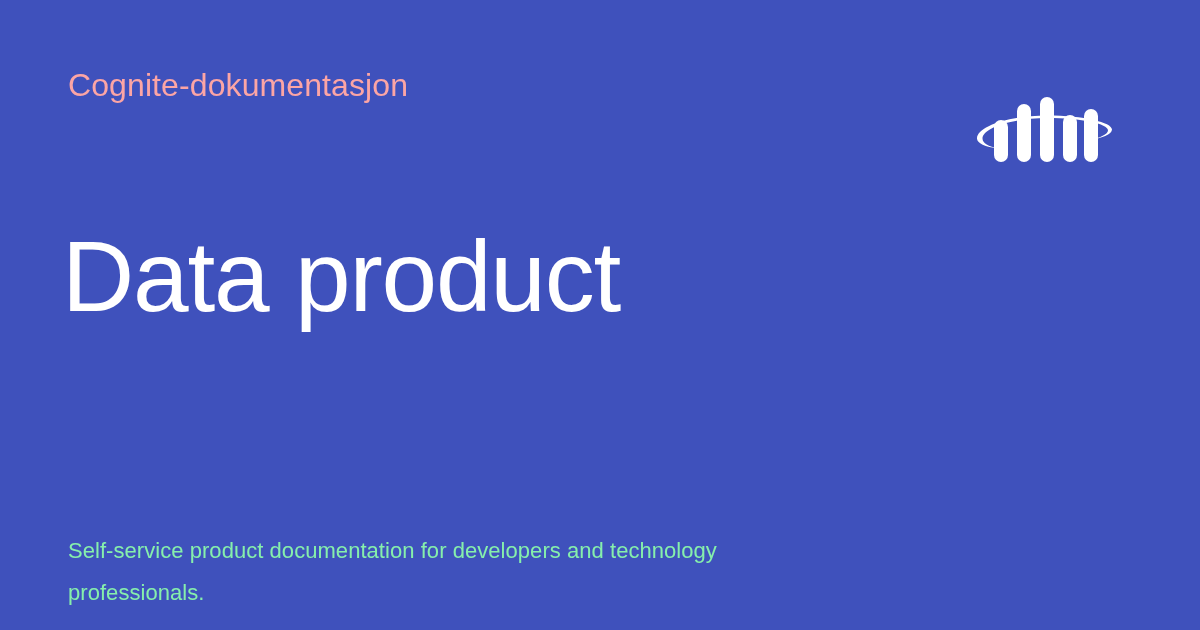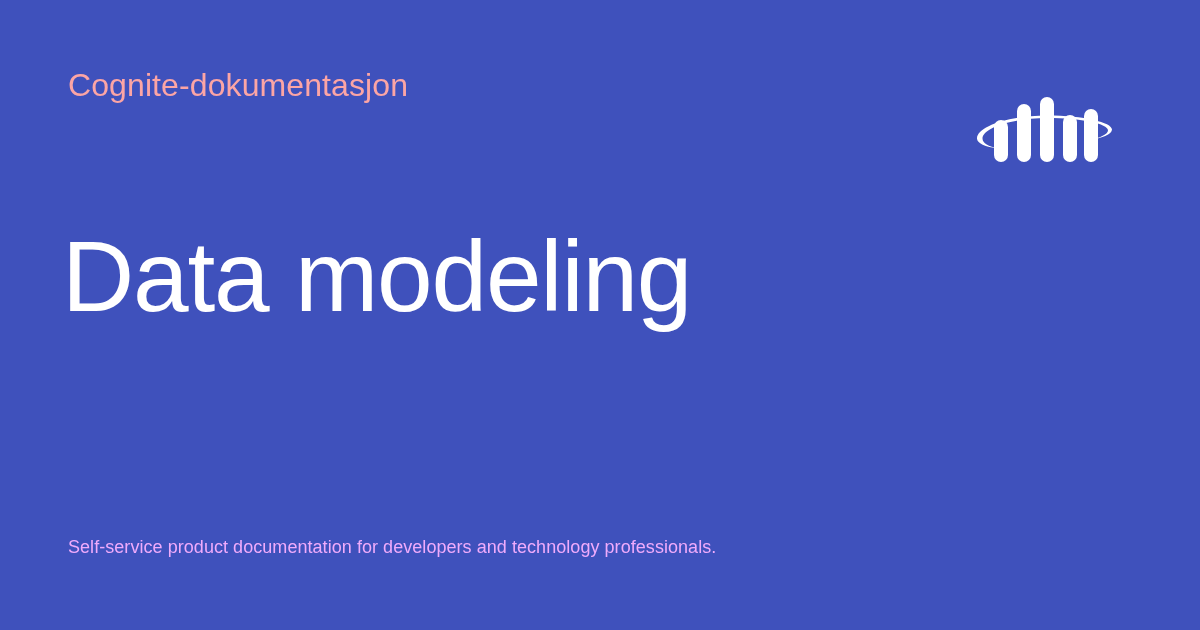--- a/index.html
+++ b/index.html
@@ -55,25 +55,25 @@
     letter-spacing: -1.2px;
     color: #ffffff;
     white-space: nowrap;
   }
 
   .description {
     position: absolute;
     top: 508px;
     left: 0;
     width: 790px;
-    font-size: 18px;
+    font-size: 22px;
     line-height: 42px;
     font-weight: 400;
     letter-spacing: 0.05px;
-    color: #f0abfc;
+    color: #86efac;
   }
 
   
   .logo {
     position: absolute;
     top: 96px;
     left: 972px;
     width: 144px;
     height: 72px;
   }
@@ -85,21 +85,21 @@
 </style>
 </head>
 <body>
 
 <div class="card">
 
   <div class="content">
 
     <div class="eyebrow">Cognite-dokumentasjon</div>
 
-    <h1 class="title">Data modeling</h1>
+    <h1 class="title">Data product</h1>
 
     <p class="description">Self-service product documentation for developers and technology professionals.</p>
 
   </div>
 
   <div class="logo">
     <svg viewBox="0 0 144 72" xmlns="http://www.w3.org/2000/svg" aria-hidden="true">
       <g fill="#ffffff">
         <rect x="22" y="24" width="14" height="42" rx="7"></rect>
         <rect x="45" y="8" width="14" height="58" rx="7"></rect>

